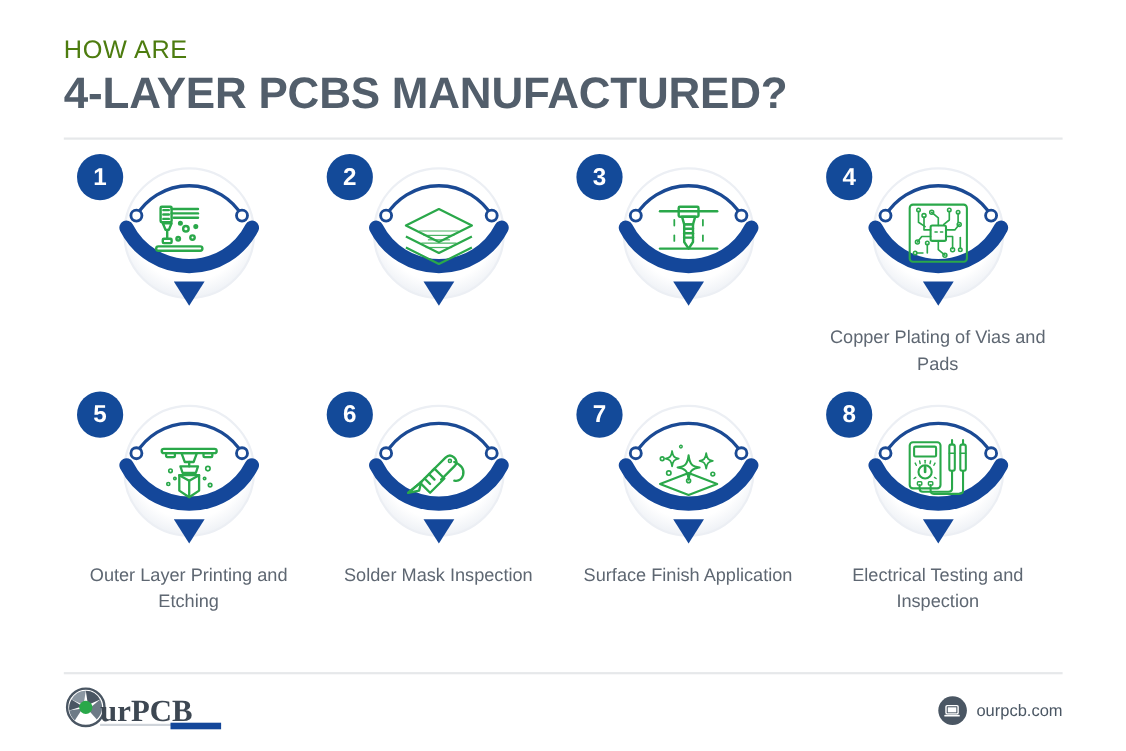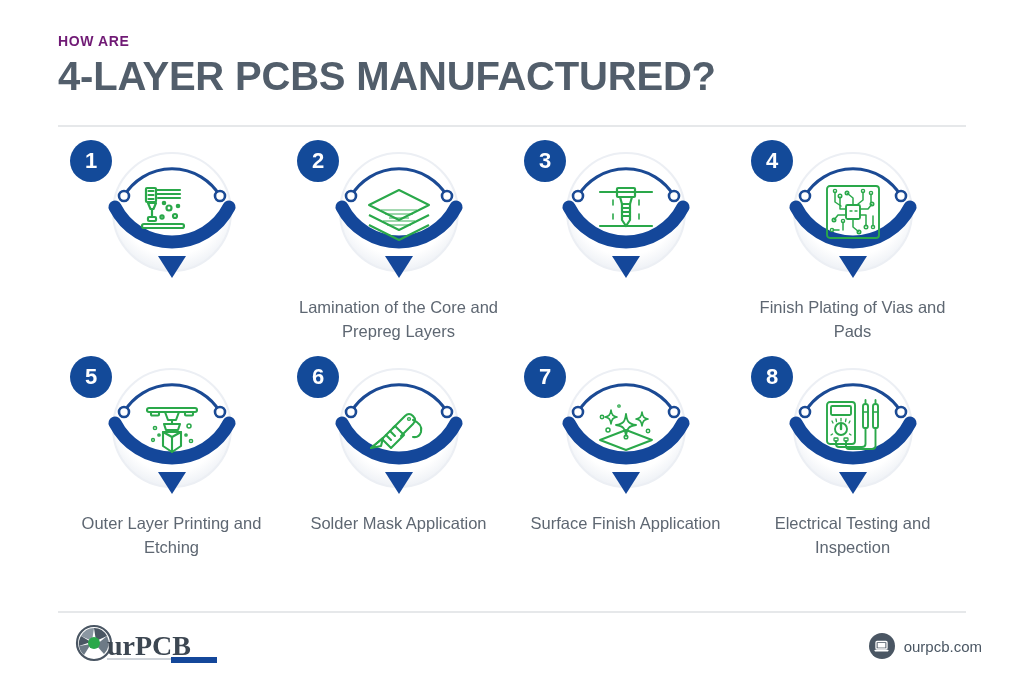--- a/index.html
+++ b/index.html
@@ -25,24 +25,24 @@
   }
 
   
   .header {
     position: absolute;
     left: 58px;
     top: 34px;
     width: 910px;
   }
   .eyebrow {
-    font-size: 14px;
-    font-weight: bold;
+    font-size: 23px;
+    font-weight: normal;
     letter-spacing: 0.6px;
-    color: #701a75;
+    color: #4d7c0f;
     line-height: 1;
     margin: 0 0 7px 0;
     text-transform: uppercase;
   }
   .headline {
     font-size: 40px;
     font-weight: bold;
     letter-spacing: -0.2px;
     color: #525e6b;
     line-height: 1.05;
@@ -117,21 +117,21 @@
     font-size: 16.5px;
     line-height: 1.45;
     color: #5e6772;
   }
 
   .row2 .badge-wrap { height: 148px; }
 
   
   .footer {
     position: absolute;
-    left: 74px;
+    left: 58px;
     top: 624px;
     width: 908px;
     height: 44px;
     display: flex;
     align-items: center;
     justify-content: space-between;
   }
   .logo {
     display: flex;
     align-items: flex-end;
@@ -240,21 +240,20 @@
                 <line x1="18" y1="26" x2="46" y2="26"></line>
                 <line x1="22" y1="30" x2="42" y2="30"></line>
                 <line x1="16" y1="33" x2="48" y2="33"></line>
                 <line x1="20" y1="37" x2="44" y2="37"></line>
               </g>
             </g>
           </svg>
         </div>
         <div class="num">2</div>
       </div>
-      <div class="caption">Lamination of the Core and Prepreg Layers</div>
     </div>
 
     <div class="step">
       <div class="badge-wrap">
         <div class="ringbox">
           <svg width="148" height="144" viewBox="0 0 148 144">
             <defs>
               <radialGradient id="inner3" cx="50%" cy="42%" r="62%">
                 <stop offset="0%" stop-color="#ffffff"></stop>
                   <stop offset="72%" stop-color="#ffffff"></stop>
@@ -339,21 +338,21 @@
                 <circle cx="44" cy="7" r="1.6"></circle>
                 <circle cx="46" cy="41" r="1.6"></circle>
                 <circle cx="16" cy="35" r="1.6"></circle>
                 <circle cx="5" cy="44" r="1.6"></circle>
               </g>
             </g>
           </svg>
         </div>
         <div class="num">4</div>
       </div>
-      <div class="caption">Finish Plating of Vias and Pads</div>
+      <div class="caption">Copper Plating of Vias and Pads</div>
     </div>
 
     <div class="step row2">
       <div class="badge-wrap">
         <div class="ringbox">
           <svg width="148" height="144" viewBox="0 0 148 144">
             <defs>
               <radialGradient id="inner5" cx="50%" cy="42%" r="62%">
                 <stop offset="0%" stop-color="#ffffff"></stop>
                   <stop offset="72%" stop-color="#ffffff"></stop>
@@ -418,21 +417,21 @@
               <path d="M 24 24 L 36 12 Q 40 8 44 12 Q 48 16 44 20 L 32 32"></path>
               <line x1="17" y1="31" x2="22" y2="36"></line>
               <line x1="21" y1="27" x2="26" y2="32"></line>
               <path d="M 44 16 Q 54 20 52 28 Q 50 34 44 33"></path>
               <circle cx="40" cy="15" r="1.4" stroke-width="1.4"></circle>
             </g>
           </svg>
         </div>
         <div class="num">6</div>
       </div>
-      <div class="caption">Solder Mask Application</div>
+      <div class="caption">Solder Mask Inspection</div>
     </div>
 
     <div class="step row2">
       <div class="badge-wrap">
         <div class="ringbox">
           <svg width="148" height="144" viewBox="0 0 148 144">
             <defs>
               <radialGradient id="inner7" cx="50%" cy="42%" r="62%">
                 <stop offset="0%" stop-color="#ffffff"></stop>
                   <stop offset="72%" stop-color="#ffffff"></stop>

